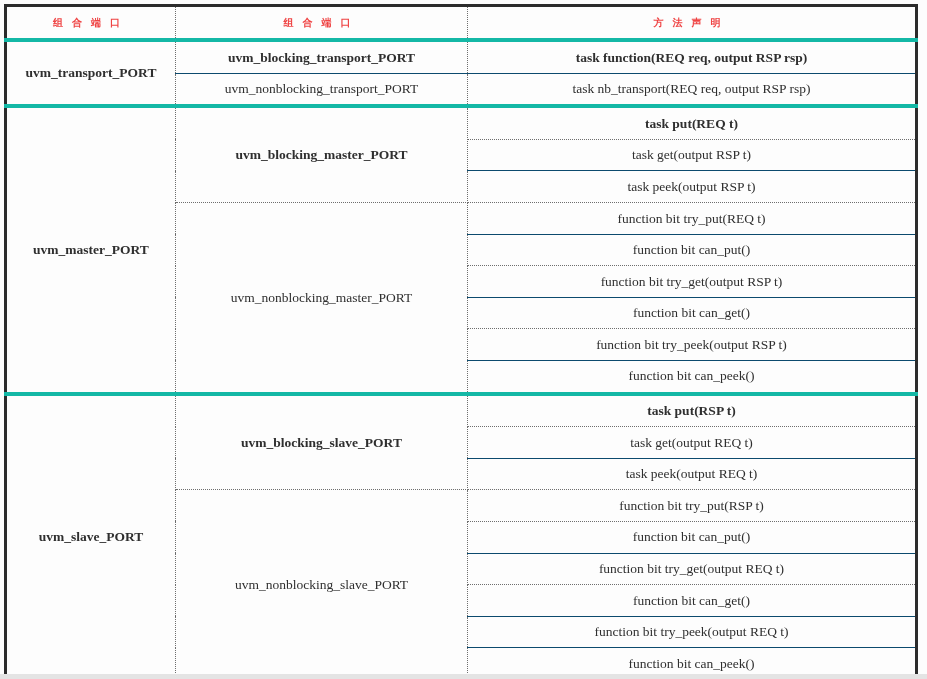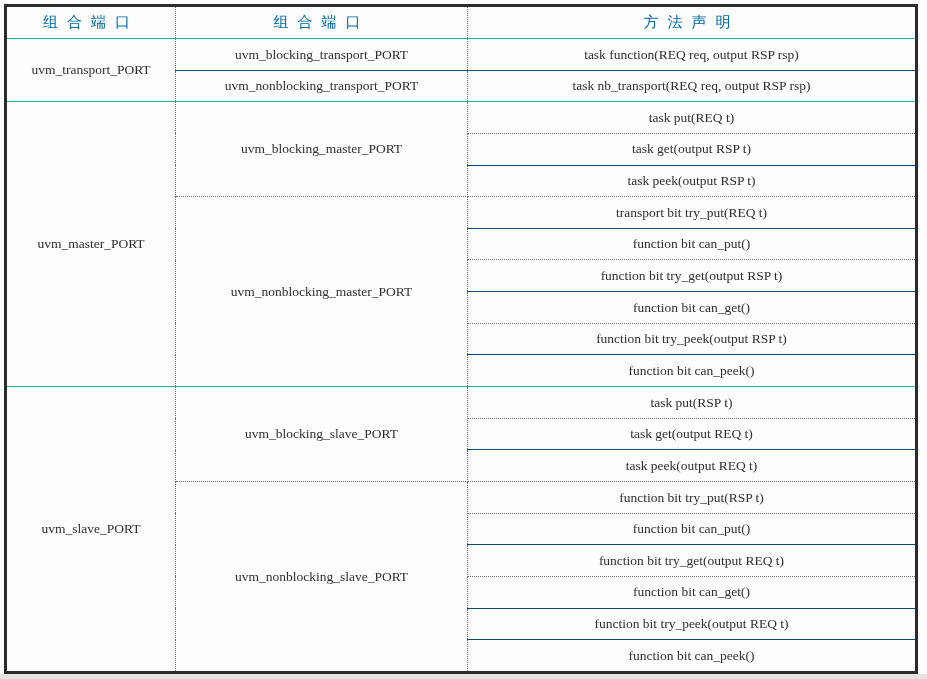--- a/index.html
+++ b/index.html
@@ -45,30 +45,30 @@
       text-align: center;
       vertical-align: middle;
       padding: 0;
       font-size: 13.5px;
       line-height: 1;
       white-space: nowrap;
       color: #2f2f2f;
     }
     table.ports th {
       font-family: "DejaVu Sans", sans-serif;
-      font-weight: normal;
-      font-size: 15px;
+      font-weight: bold;
+      font-size: 10px;
       letter-spacing: 9px;
       height: 31px;
-      color: #0369a1;
+      color: #ef4444;
       border-bottom: 1px dotted #555;
     }
     table.ports tr.r td.m { height: 30.6px; }
     table.ports td.solidtop { border-top: 1px solid #0c4a6e; }
-    table.ports tr.grp-start td { border-top: 1px solid #14b8a6; }
+    table.ports tr.grp-start td { border-top: 4px solid #14b8a6; font-weight: bold; }
   </style>
 </head>
 <body>
 
 <div class="page">
   <table class="ports">
     <colgroup>
       <col class="c1">
         <col class="c2">
         <col class="c3">
@@ -98,21 +98,21 @@
         <td class="m">task put(REQ t)</td>
       </tr>
       <tr class="r">
         <td class="m">task get(output RSP t)</td>
       </tr>
       <tr class="r">
         <td class="m solidtop">task peek(output RSP t)</td>
       </tr>
       <tr class="r">
         <td rowspan="6">uvm_nonblocking_master_PORT</td>
-        <td class="m">transport bit try_put(REQ t)</td>
+        <td class="m">function bit try_put(REQ t)</td>
       </tr>
       <tr class="r">
         <td class="m solidtop">function bit can_put()</td>
       </tr>
       <tr class="r">
         <td class="m">function bit try_get(output RSP t)</td>
       </tr>
       <tr class="r">
         <td class="m solidtop">function bit can_get()</td>
       </tr>

